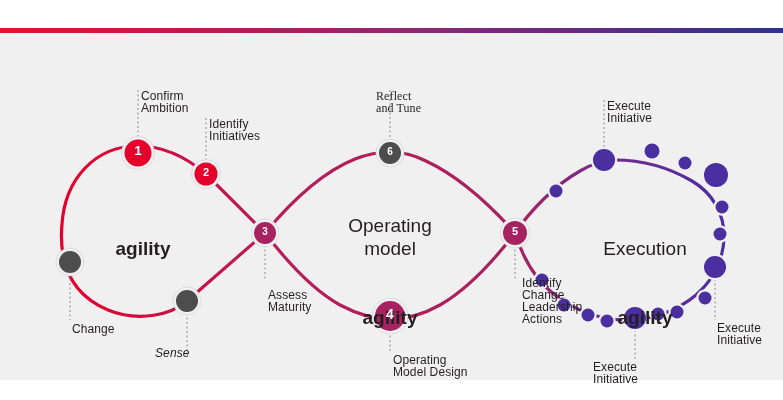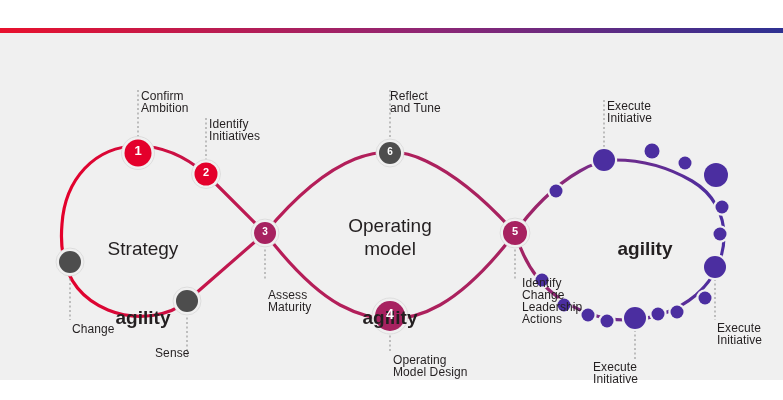--- a/index.html
+++ b/index.html
@@ -167,44 +167,44 @@
           <circle cx="390" cy="283" r="15" fill="#a72260"></circle>
           <circle cx="390" cy="120" r="14" fill="#f0f0f0" stroke="#d8d8d8" stroke-width="0.8"></circle>
           <circle cx="390" cy="120" r="11" fill="#4d4d4d"></circle>
           <circle cx="515" cy="200" r="15" fill="#f0f0f0" stroke="#d8d8d8" stroke-width="0.8"></circle>
           <circle cx="515" cy="200" r="12" fill="#a72260"></circle>
         </g>
 
     </svg>
 
     <div class="phase-title" style="left:43px; top:158px; width:200px;">
-      <span class="light">Strategy</span>
       <span class="bold">agility</span>
     </div>
 
     <div class="phase-title" style="left:290px; top:135px; width:200px;">
       <span class="light">Operating
 model</span>
       <span class="bold">agility</span>
     </div>
 
     <div class="phase-title" style="left:545px; top:158px; width:200px;">
+      <span class="light">Execution</span>
       <span class="bold">agility</span>
     </div>
 
     <div id="callout-labels">
         <div class="label" style="left: 141px; top: 57px;">Confirm
 Ambition</div>
         <div class="label" style="left: 209px; top: 85px;">Identify
 Initiatives</div>
         <div class="label" style="left: 72px; top: 290px;">Change</div>
-        <div class="label" style="left: 155px; top: 314px;">Sense</div>
+        <div class="label" style="left: 155px; top: 314px; font-style: italic;">Sense</div>
         <div class="label" style="left: 268px; top: 256px;">Assess
 Maturity</div>
-        <div class="label" style="left: 390px; top: 57px;">Reflect
+        <div class="label" style="left: 376px; top: 57px; font-family: Liberation Serif, serif;">Reflect
 and Tune</div>
         <div class="label" style="left: 393px; top: 321px;">Operating
 Model Design</div>
         <div class="label" style="left: 522px; top: 244px;">Identify
 Change
 Leadership
 Actions</div>
         <div class="label" style="left: 607px; top: 67px;">Execute
 Initiative</div>
         <div class="label" style="left: 593px; top: 328px;">Execute

